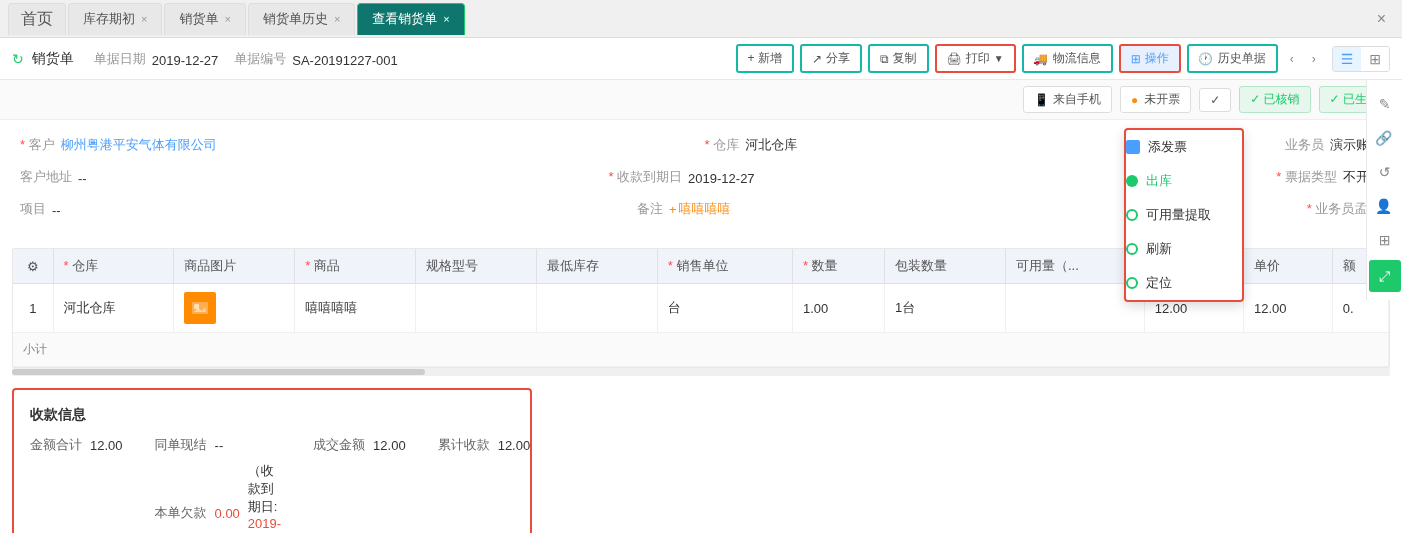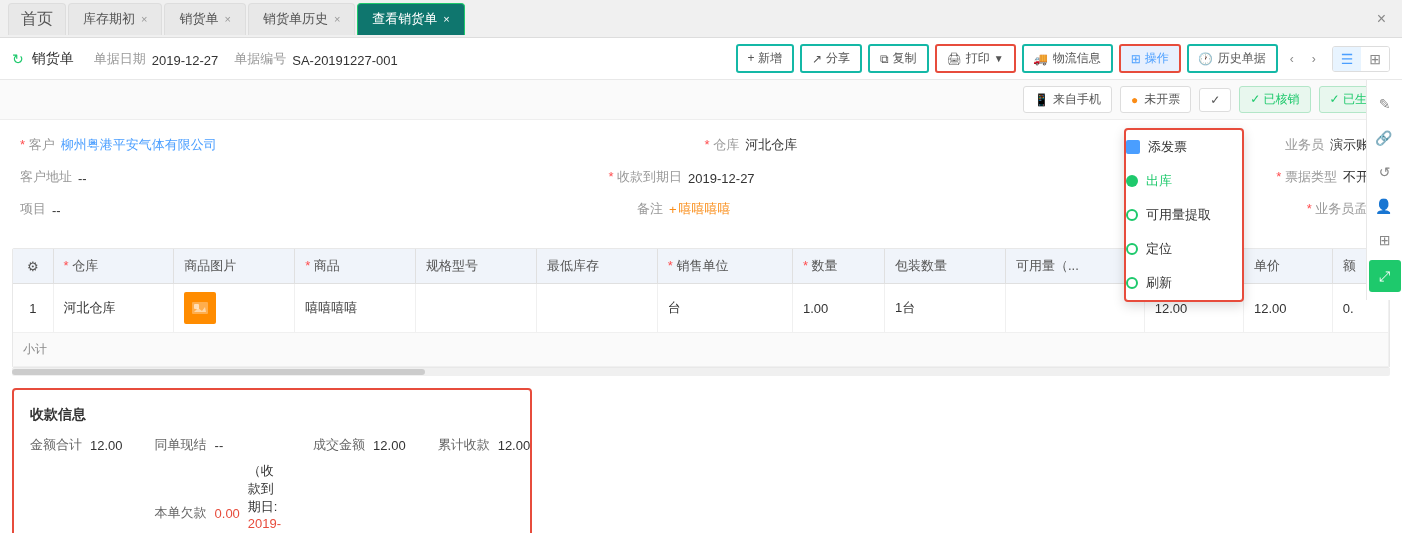--- a/index.html
+++ b/index.html
@@ -432,25 +432,25 @@
     <div class="op-item" style="color:#1ec96c;">
       <span class="op-icon-circle"></span>
       <span>出库</span>
     </div>
     <div class="op-item">
       <span class="op-icon-circle-outline"></span>
       <span>可用量提取</span>
     </div>
     <div class="op-item">
       <span class="op-icon-circle-outline"></span>
-      <span>定位</span>
+      <span>刷新</span>
     </div>
     <div class="op-item">
       <span class="op-icon-circle-outline"></span>
-      <span>刷新</span>
+      <span>定位</span>
     </div>
   </div>
 
   <div class="right-sidebar">
     <div class="sidebar-icon">
       <span>✎</span>
     </div>
     <div class="sidebar-icon">
       <span>🔗</span>
     </div>

